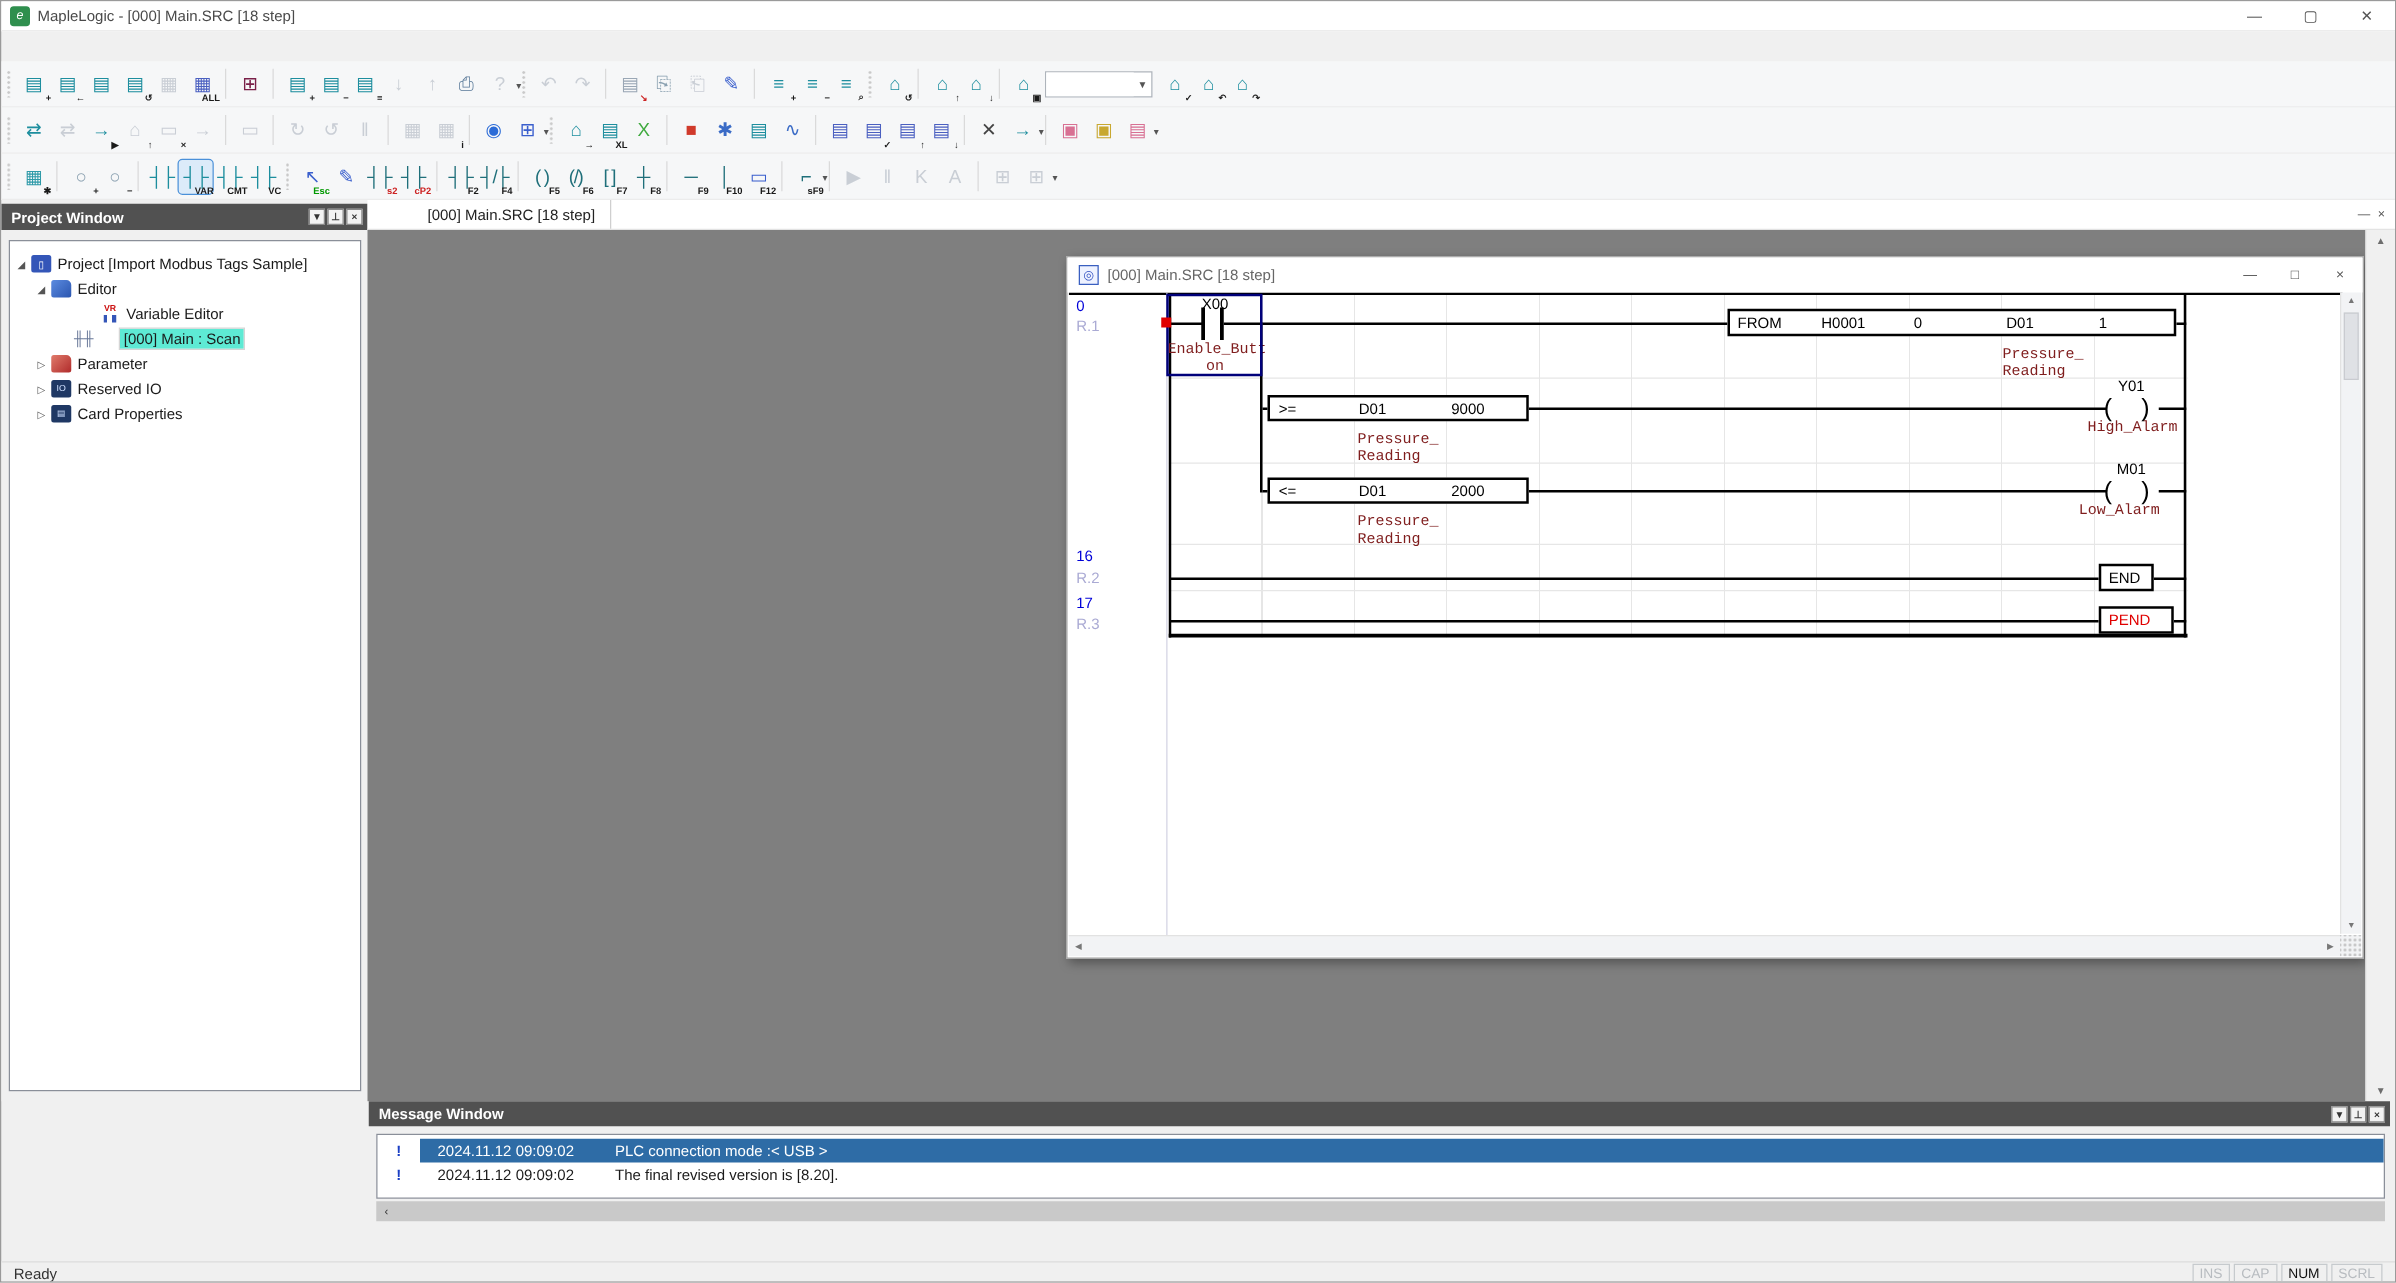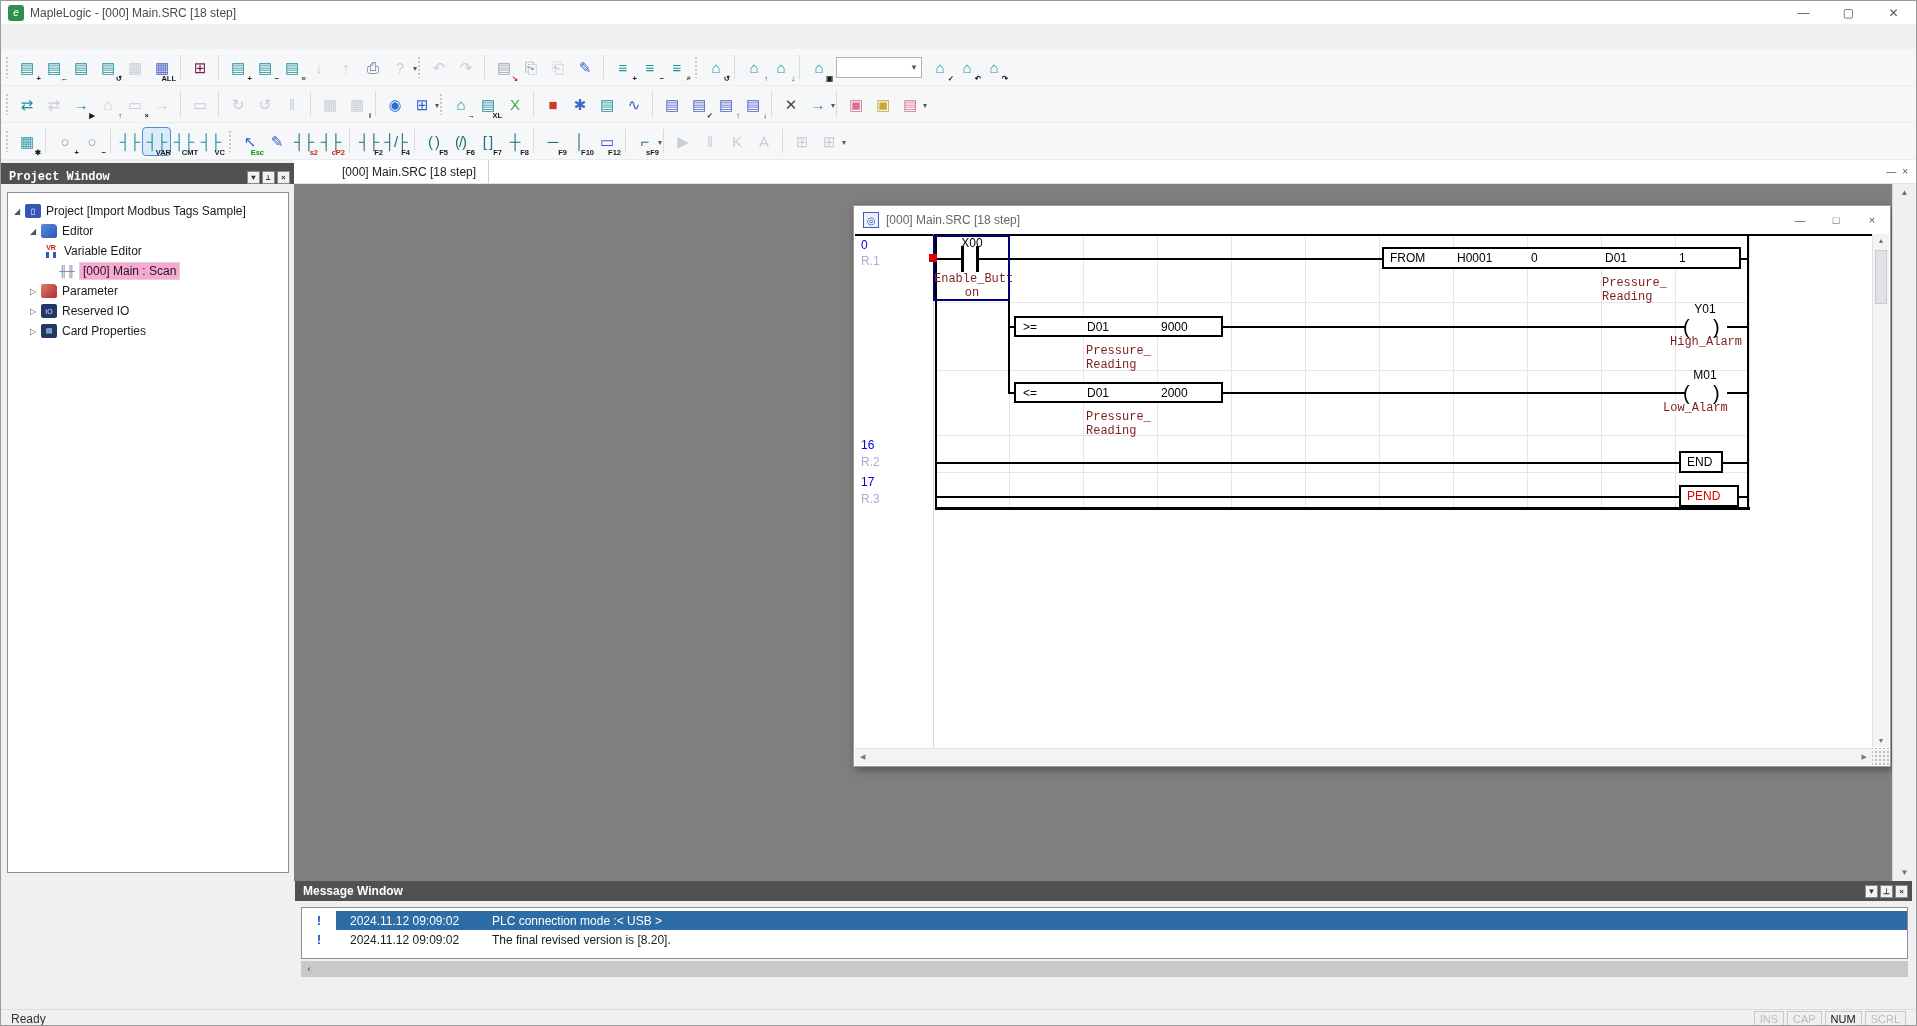--- a/index.html
+++ b/index.html
@@ -32,21 +32,21 @@
   .tbtn.sep::before { content:""; width:1px; height:24px; background:#dadada; margin:auto; }
   .tbtn.grip { width:12px; }
   .tbtn.grip::before { content:""; width:4px; height:22px; margin:auto; background-image:radial-gradient(#c9c9c9 1px, transparent 1.2px); background-size:4px 4px; }
   .tbtn.active { background:#dcebf9; outline:1px solid #4a90d9; }
   .combo { width:86px; height:21px; background:#fff; border:1px solid #aeb4bb; margin:0 4px; display:flex; align-items:center; }
   .combo input { border:0; outline:0; flex:1; width:60px; height:100%; font:11px "Liberation Sans",sans-serif; padding:0 3px; }
   .combo .cdd { width:14px; font-size:8px; color:#555; text-align:center; }
 
   
   .band { position:absolute; left:0; top:159px; right:0; height:24px; }
-  .pw-header { position:absolute; left:0; top:3px; width:293px; bottom:0; background:#515151; color:#fff; font-weight:bold; display:flex; align-items:flex-end; padding-left:8px;font-family:Liberation Mono, monospace; }
+  .pw-header { position:absolute; left:0; top:3px; width:293px; bottom:0; background:#515151; color:#fff; font-weight:bold; display:flex; align-items:center; padding-left:8px; }
   .hdr-btns { margin-left:auto; display:flex; gap:2px; padding-right:4px; }
   .hdr-btns span { width:13px; height:13px; background:#f2f2f2; border:1px solid #8a8a8a; color:#333; font-size:8px; display:flex; align-items:center; justify-content:center; }
   .tabbar { position:absolute; left:293px; top:0; right:0; height:24px; background:#fff; border-bottom:1px solid #e3e3e3; display:flex; align-items:stretch; padding-left:36px; }
   .doc-tab { display:flex; align-items:center; padding:0 12px; border-right:1px solid #cfcfcf; color:#222; }
   .tab-controls { margin-left:auto; display:flex; align-items:center; gap:6px; padding-right:8px; color:#555; font-size:10px; }
 
   
   .main { position:absolute; left:0; top:183px; height:697px; right:0; }
   .left-panel { position:absolute; left:0; top:0; width:293px; height:100%; background:#f0f0f0; }
   .tree-box { position:absolute; left:6px; right:5px; top:8px; bottom:8px; background:#fff; border:1px solid #8a8f99; padding-top:8px; overflow:hidden; }
@@ -55,21 +55,21 @@
   .ticon { width:16px; height:14px; margin:0 5px 0 1px; display:flex; align-items:center; justify-content:center; font-size:8px; border-radius:2px; flex:none; position:relative; }
   .ti-project { background:#3456b8; color:#fff; }
   .ti-folder-blue { background:linear-gradient(135deg,#5b8be0,#2b56b0); border-radius:2px 4px 2px 2px; }
   .ti-folder-red { background:linear-gradient(135deg,#e07b6b,#b02b2b); border-radius:2px 4px 2px 2px; }
   .ti-var { color:#cc1111; font-weight:bold; font-size:7px; align-items:flex-start; }
   .ti-var::after { content:""; position:absolute; left:3px; bottom:0; width:10px; height:6px;
       background:linear-gradient(to right,#3456b8 0 3px, transparent 3px 7px, #3456b8 7px 10px); }
   .ti-ladder { color:#6a7a9a; font-size:11px; }
   .ti-io, .ti-card { background:#1f3864; color:#cfe0ff; font-size:7px; }
   .tlabel { white-space:nowrap; color:#1a1a1a; }
-  .tree-row.selected .tlabel { background:#f9a8d4; outline:1px solid #d5d5d5; padding:1px 3px; }
+  .tree-row.selected .tlabel { background:#5eead4; outline:1px solid #d5d5d5; padding:1px 3px;margin-left:16px; }
 
   .workspace { position:absolute; left:293px; top:0; right:24px; height:100%; background:#7f7f7f; overflow:hidden; }
   .ws-vscroll { position:absolute; right:0; top:0; width:24px; height:100%; background:#f0f0f0; border-left:1px solid #d5d5d5; }
   .ws-vscroll .arr { position:absolute; left:0; right:0; text-align:center; font-size:8px; color:#6d6d6d; }
 
   
   .mdi { position:absolute; left:559px; top:21px; width:1038px; height:562px; background:#fff; border:1px solid #9a9a9a; box-shadow:2px 3px 8px rgba(0,0,0,.35); }
   .mdi-title { position:absolute; left:0; top:0; right:0; height:28px; background:#fff; display:flex; align-items:center; }
   .mdi-icon { width:16px; height:16px; margin:0 7px 0 9px; background:#eef2ff; border:1px solid #3a5fc0; color:#2b4bbf; font-size:10px; display:flex; align-items:center; justify-content:center; }
   .mdi-title .t { color:#666; }
@@ -771,21 +771,21 @@
             <span class="ticon ti-project">▯</span>
             <span class="tlabel">Project [Import Modbus Tags Sample]</span>
           </div>
 
           <div class="tree-row" style="padding-left: 18px;">
             <span class="texp">◢</span>
             <span class="ticon ti-folder-blue"></span>
             <span class="tlabel">Editor</span>
           </div>
 
-          <div class="tree-row" style="padding-left: 20px;">
+          <div class="tree-row" style="padding-left: 40px; margin-left: 17px;">
             <span class="texp"></span>
             <span class="ticon ti-var">VR</span>
             <span class="tlabel">Variable Editor</span>
           </div>
 
           <div class="tree-row selected" style="padding-left: 36px;">
             <span class="texp"></span>
             <span class="ticon ti-ladder">╫╫</span>
             <span class="tlabel">[000] Main : Scan</span>
           </div>

